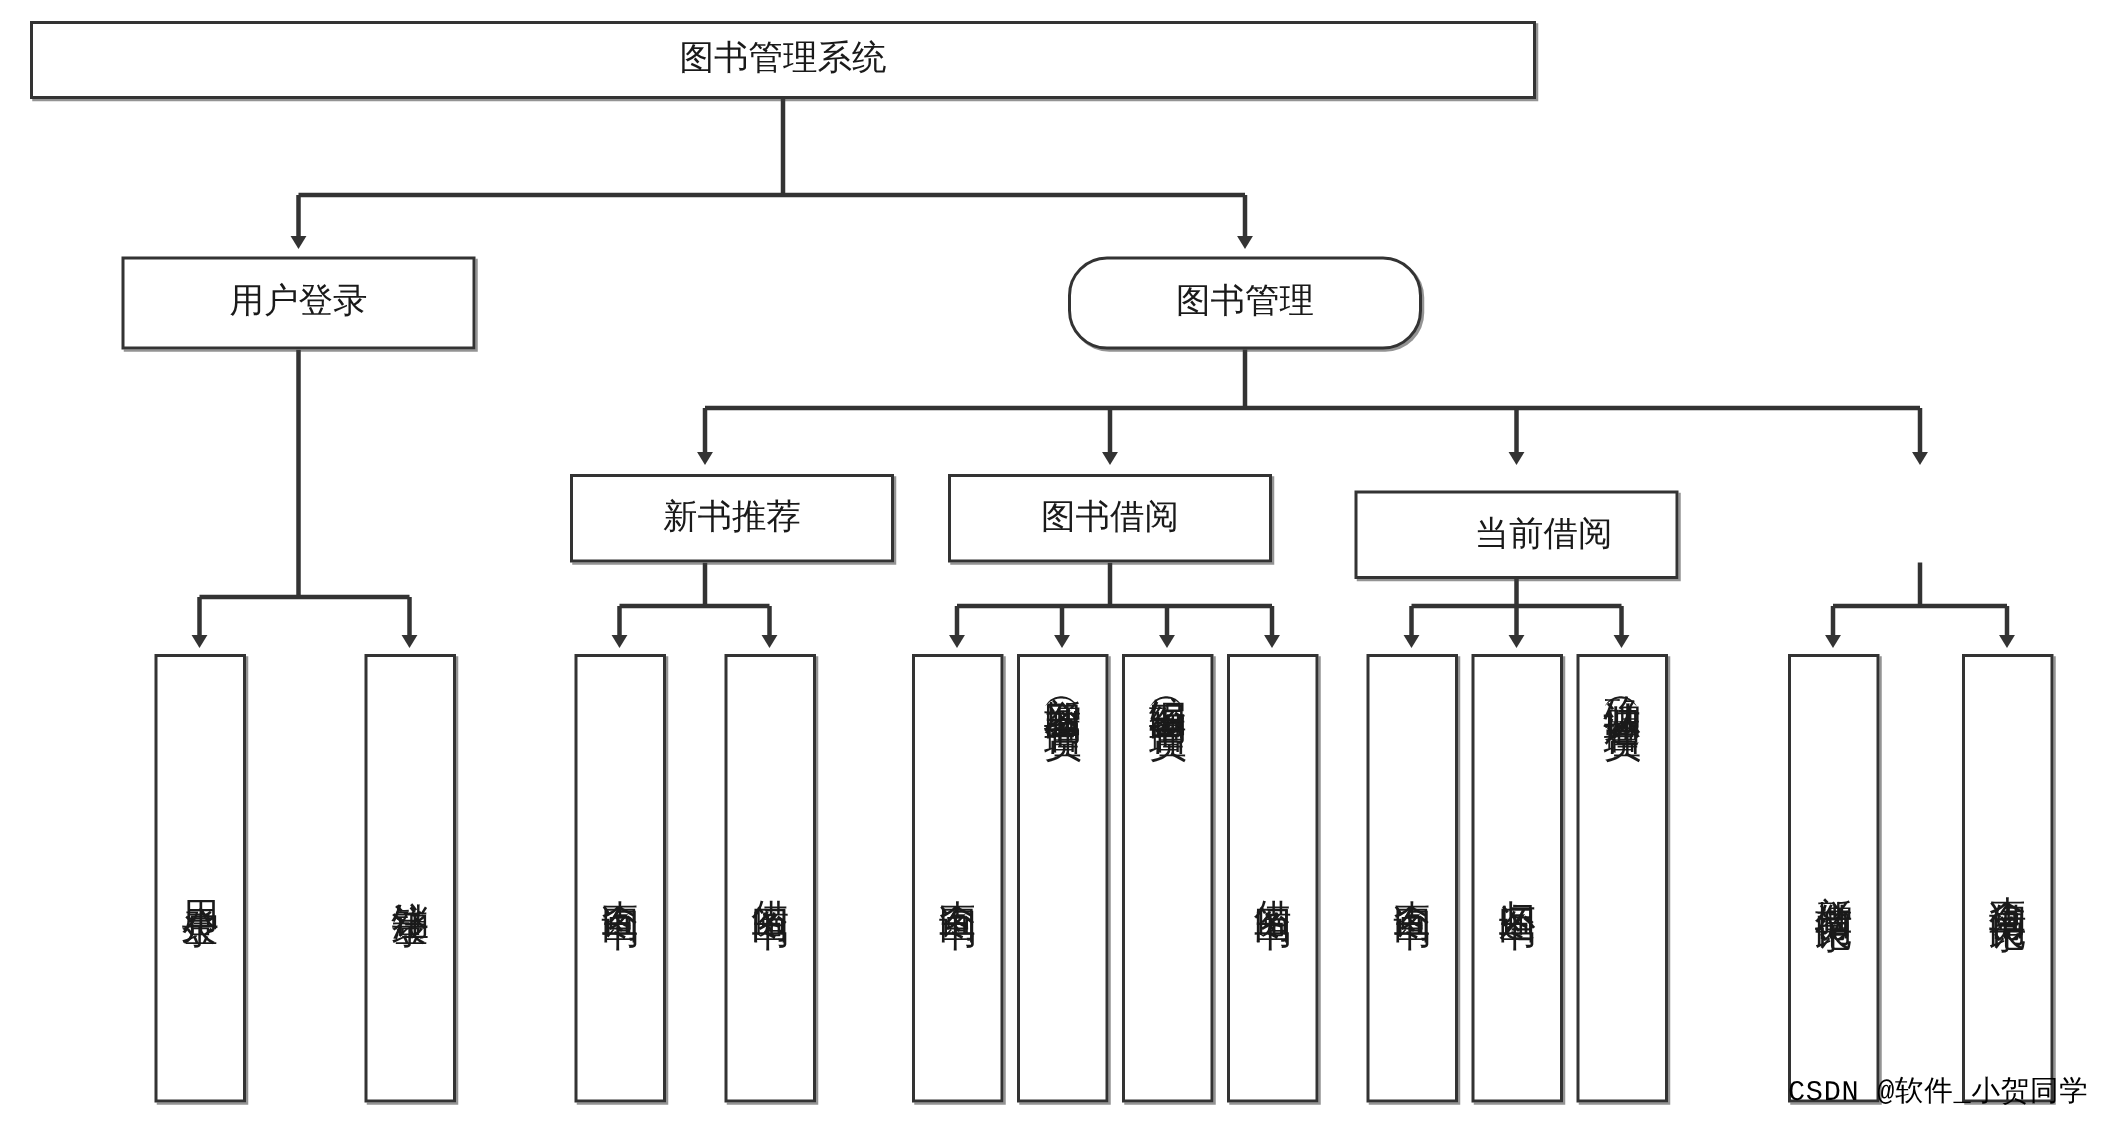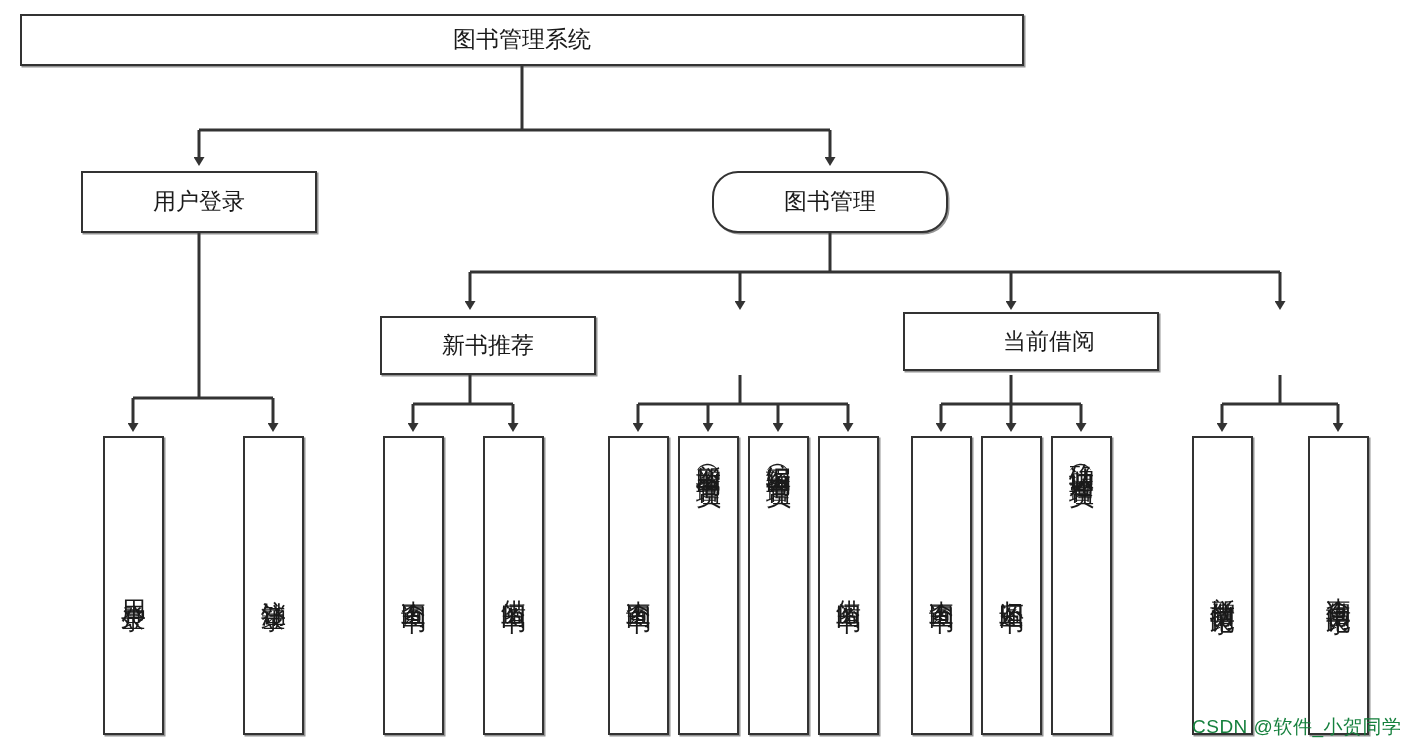--- a/index.html
+++ b/index.html
@@ -58,23 +58,23 @@
     font-size: 25px;
     letter-spacing: 3px;
     line-height: 1;
   }
   .node.vert.centered {
     align-items: center;
     padding-top: 0;
   }
   .watermark {
     position: absolute;
-    font-family: Liberation Sans, sans-serif;
+    font-family: Liberation Mono, monospace;
     font-size: 19px;
-    color: #15803d;
+    color: #000000;
     white-space: nowrap;
     letter-spacing: 0.5px;
   }
 </style>
 </head>
 <body>
 
 <div id="diagram-canvas">
 
   <svg class="edges" viewBox="0 0 1405 747">
@@ -134,21 +134,24 @@
   <div class="node horiz" style="left:81px; top:171px; width:236px; height:62px;">
     <span class="node-label">用户登录</span>
   </div>
   <div class="node horiz" style="left:712px; top:171px; width:236px; height:62px;border-radius:26px;">
     <span class="node-label">图书管理</span>
   </div>
 
   <div class="node horiz" style="left:362px; top:316px; width:216px; height:59px;margin-left:18px;">
     <span class="node-label">新书推荐</span>
   </div>
-  <div class="node horiz" style="left:903px; top:312px; width:256px; height:59px;padding-left:36px;">
+  <div class="node horiz" style="left:632px; top:316px; width:216px; height:59px;">
+    <span class="node-label">图书借阅</span>
+  </div>
+  <div class="node horiz" style="left:903px; top:327px; width:216px; height:59px;padding-left:36px;">
     <span class="node-label">当前借阅</span>
   </div>
 
   <div class="node vert centered" style="left:103px; top:436px; width:61px; height:299px;">
     <span class="node-label">用户登录</span>
   </div>
   <div class="node vert centered" style="left:243px; top:436px; width:61px; height:299px;">
     <span class="node-label">注销登录</span>
   </div>
 

